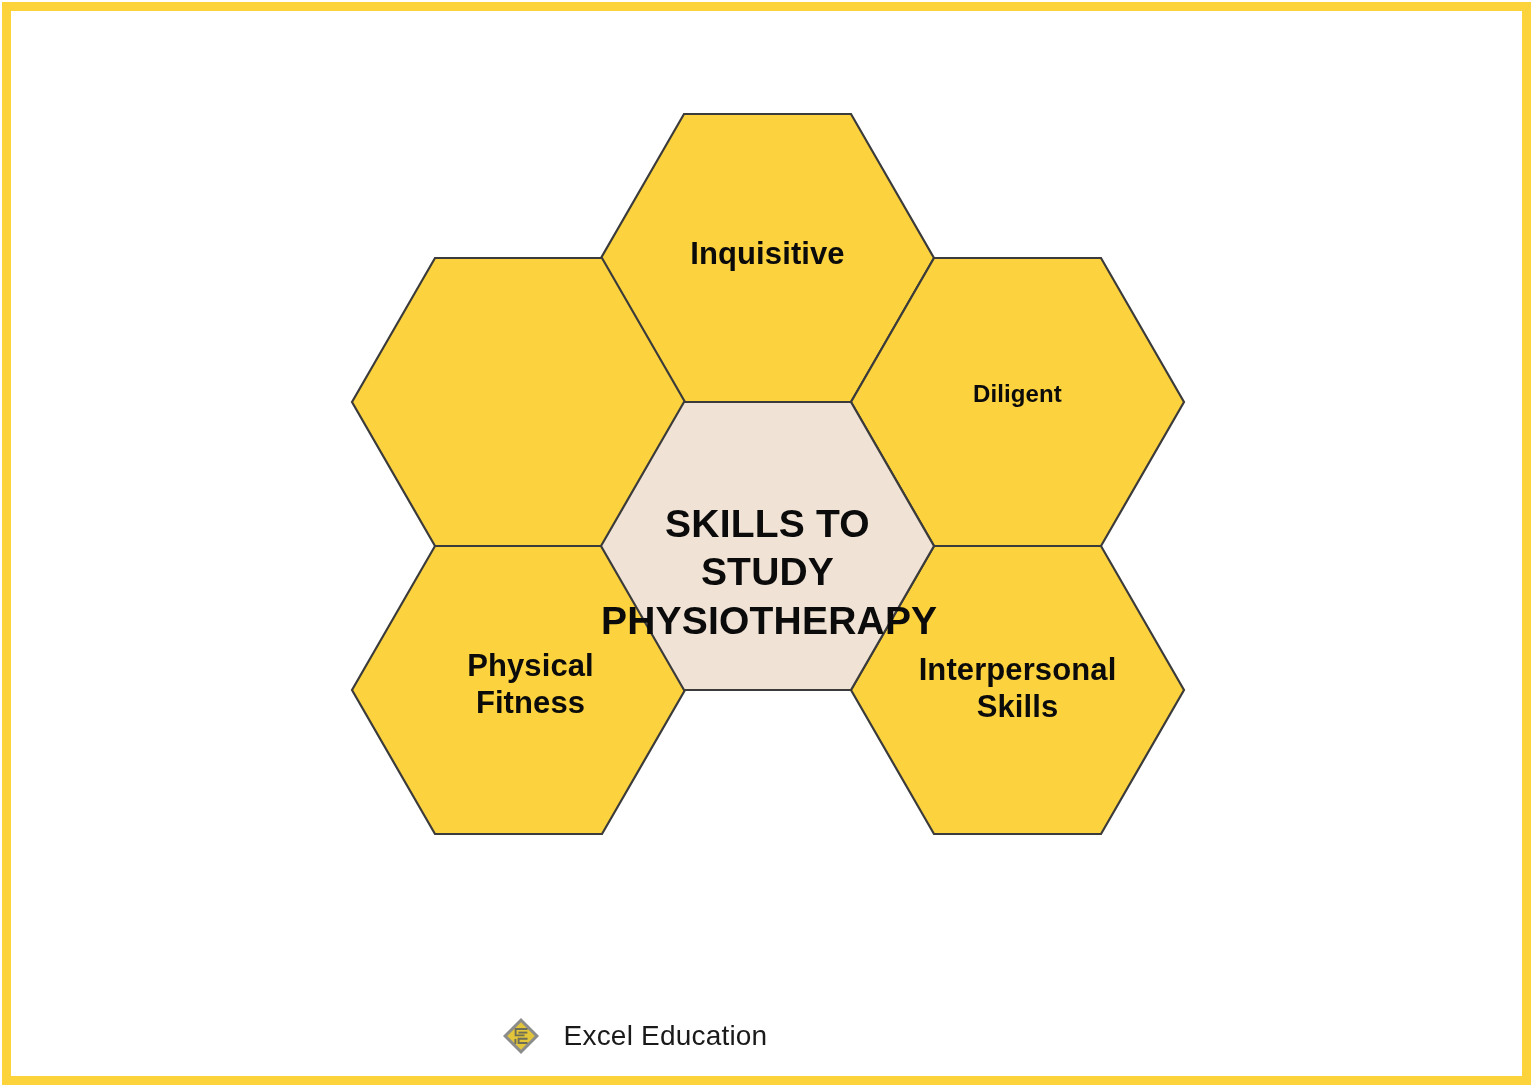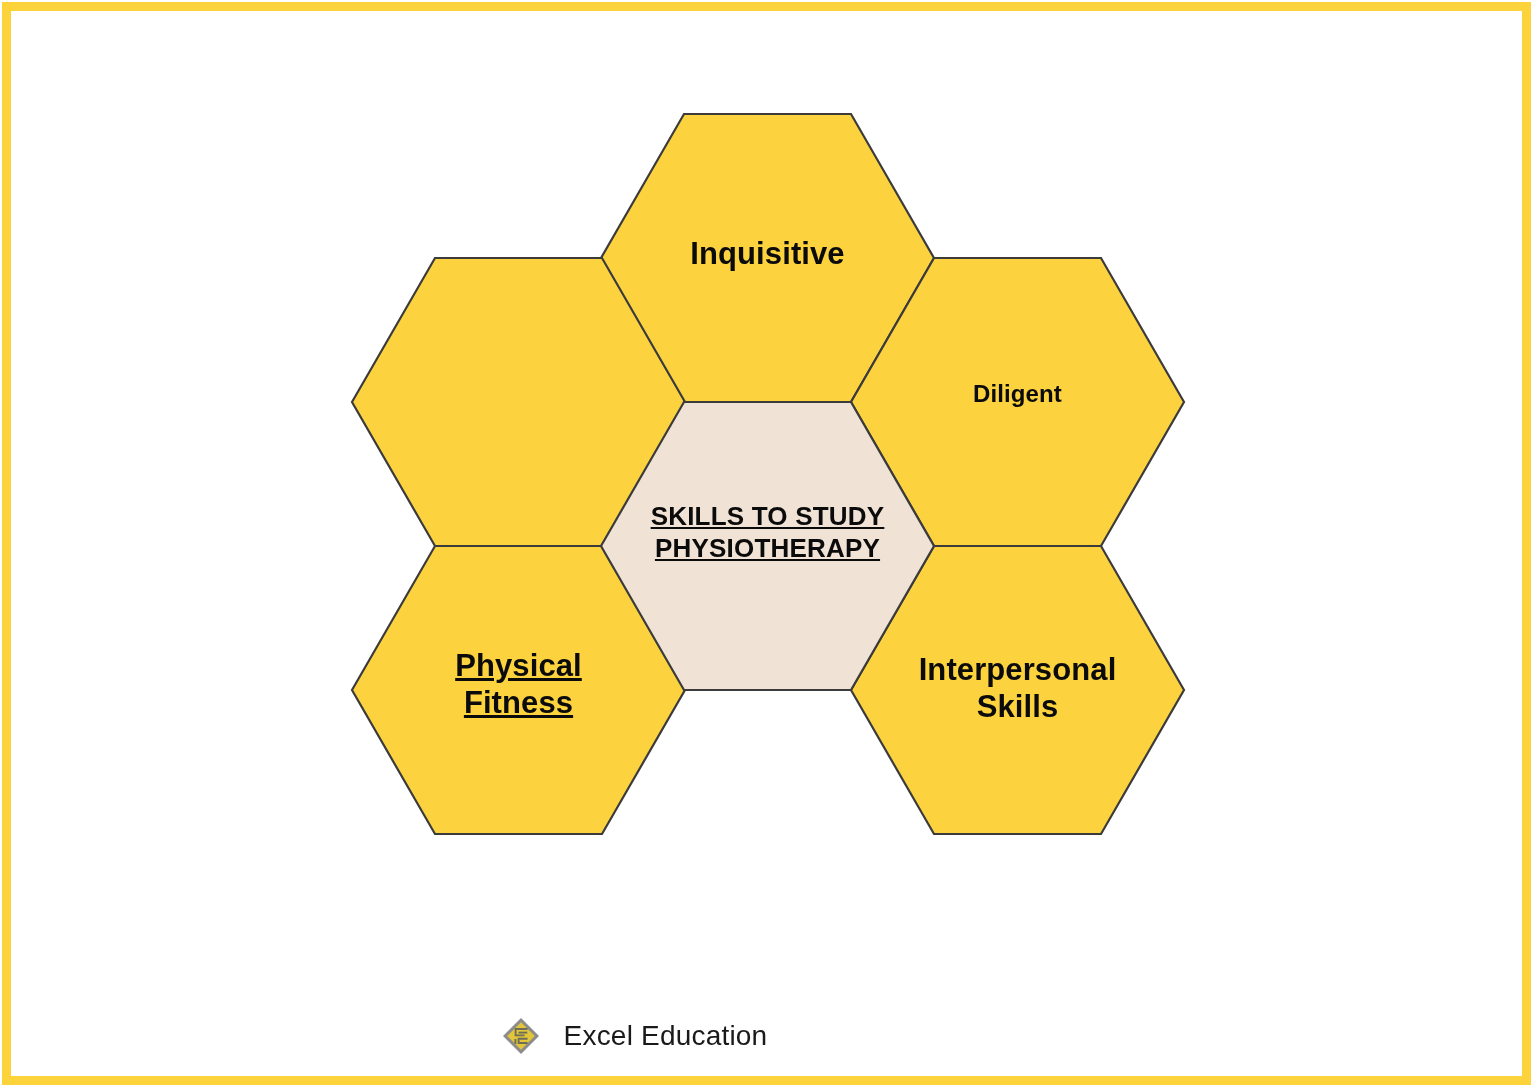--- a/index.html
+++ b/index.html
@@ -85,41 +85,39 @@
     width: 333px;
     font-size: 31px;
   }
   .label-right-top {
     left: 851px;
     top: 380px;
     width: 333px;
     font-size: 24px;
   }
   .label-left-bottom {
-    left: 352px;
+    left: 364px;
     top: 648px;
     width: 333px;
     font-size: 31px;
-    text-decoration: underline;
   }
   .label-right-bottom {
     left: 851px;
     top: 652px;
     width: 333px;
     font-size: 31px;
   }
   .label-center {
     left: 601px;
     top: 500px;
     width: 333px;
-    font-size: 26px;
+    font-size: 39px;
     font-weight: 800;
     line-height: 1.24;
     letter-spacing: 0.2px;
-    text-decoration: underline;
   }
 
   
   .brand {
     position: absolute;
     left: 0;
     bottom: 34px;
     width: 1268px;
     display: flex;
     align-items: center;

